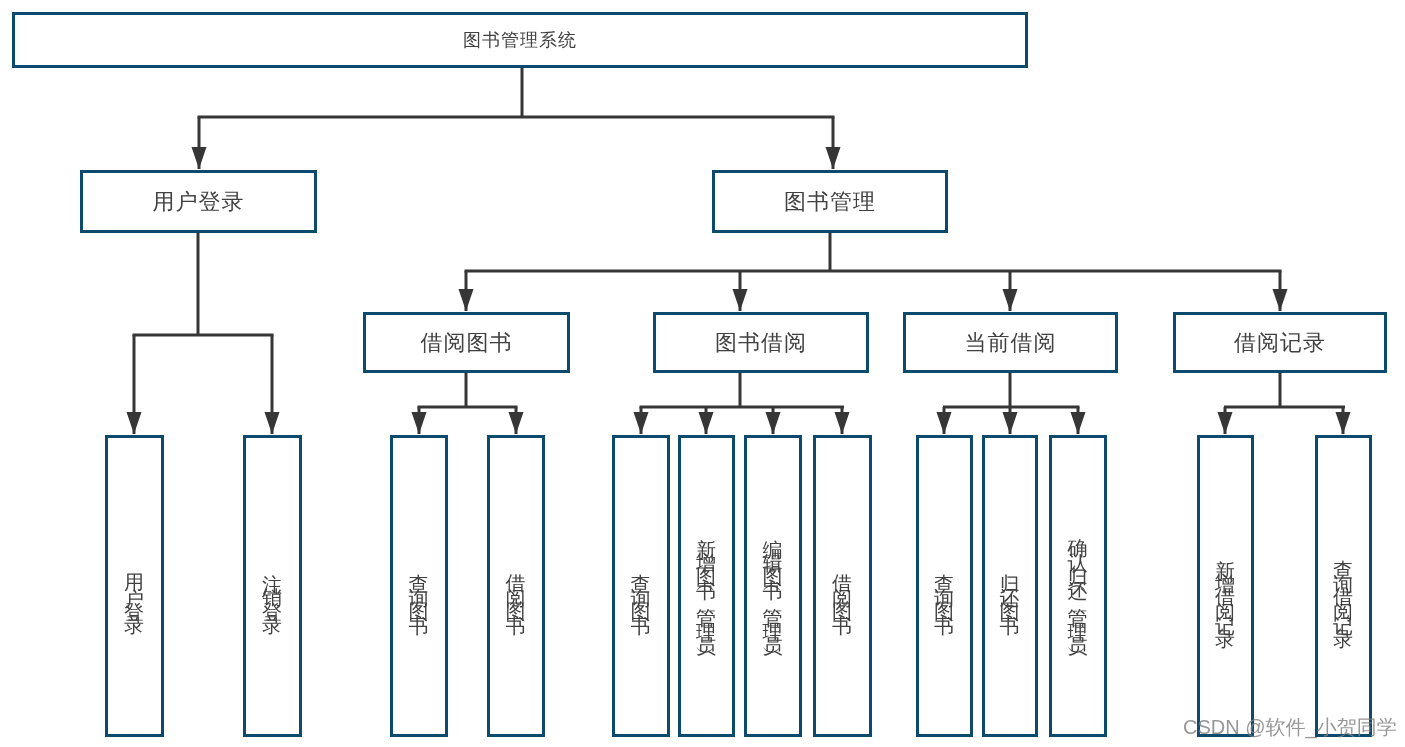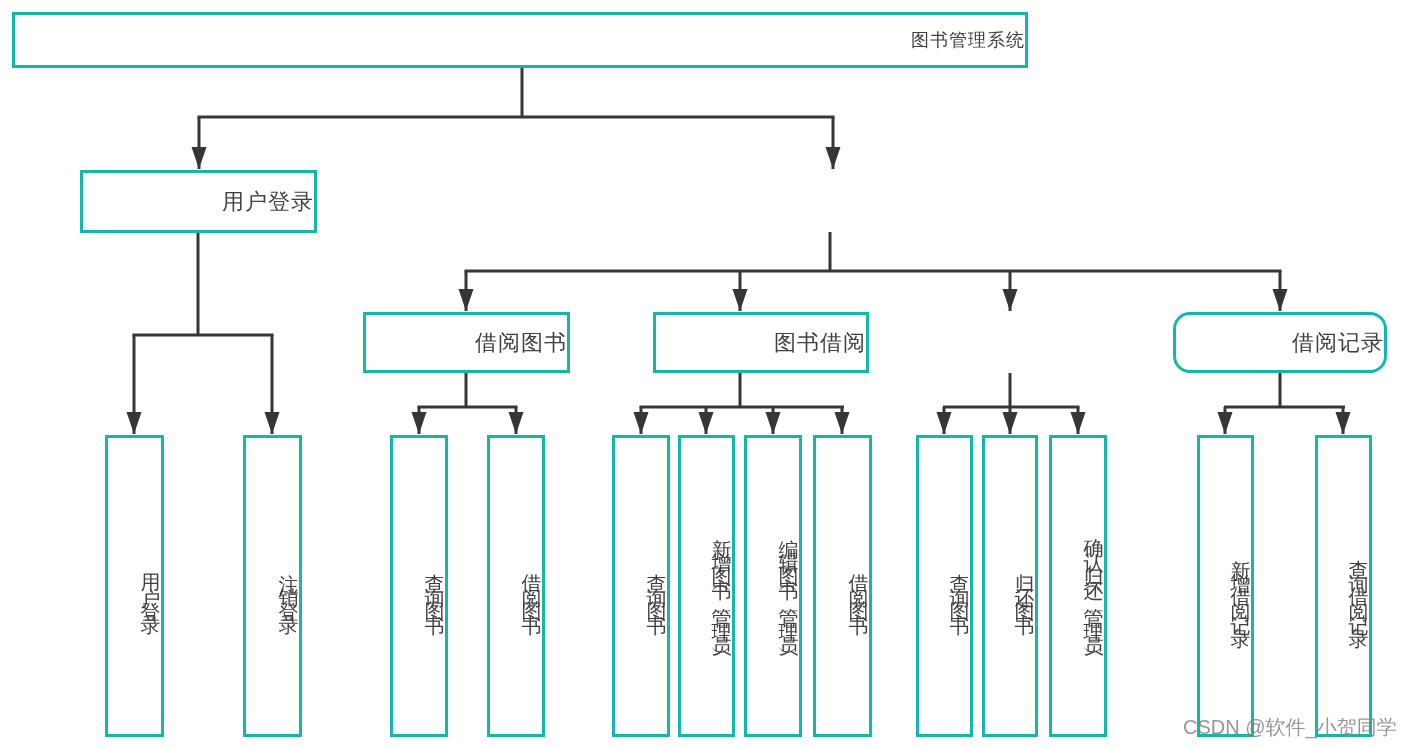--- a/index.html
+++ b/index.html
@@ -3,22 +3,22 @@
 <meta charset="utf-8">
 <style>
   html,body { margin:0; padding:0; background:#ffffff; }
   .canvas {
     position:relative; width:1405px; height:747px; background:#ffffff;
     font-family:"Liberation Sans","DejaVu Sans",sans-serif; overflow:hidden;
   }
   .connector-layer { position:absolute; left:0; top:0; width:1405px; height:747px; pointer-events:none; }
   .node {
     position:absolute; box-sizing:border-box; background:#ffffff;
-    border:3px solid #14b8a6; color:#404040;
-    display:flex; align-items:center; justify-content:flex-end;
+    border:3px solid #0c4a6e; color:#404040;
+    display:flex; align-items:center; justify-content:center;
     font-size:22px; font-weight:400; letter-spacing:1px;
   }
   .node.root  { font-size:18px; letter-spacing:1px; }
   .node.leaf  { font-size:20px; }
   .vtext {
     writing-mode:vertical-rl; text-orientation:mixed;
     letter-spacing:14px; line-height:1;
   }
   .watermark {
     position:absolute; left:1183px; top:714px; z-index:5;
@@ -80,28 +80,34 @@
     </g>
   </svg>
 
   <div class="node root" style="left:12px; top:12px; width:1016px; height:56px;">
     <span>图书管理系统</span>
   </div>
 
   <div class="node" style="left:80px; top:170px; width:237px; height:63px;">
     <span>用户登录</span>
   </div>
+  <div class="node" style="left:712px; top:170px; width:236px; height:63px;">
+    <span>图书管理</span>
+  </div>
 
   <div class="node" style="left:363px; top:312px; width:207px; height:61px;">
     <span>借阅图书</span>
   </div>
   <div class="node" style="left:653px; top:312px; width:216px; height:61px;">
     <span>图书借阅</span>
   </div>
-  <div class="node" style="left:1173px; top:312px; width:214px; height:61px;border-radius:17px;">
+  <div class="node" style="left:903px; top:312px; width:215px; height:61px;">
+    <span>当前借阅</span>
+  </div>
+  <div class="node" style="left:1173px; top:312px; width:214px; height:61px;">
     <span>借阅记录</span>
   </div>
 
   <div class="node leaf" style="left:105px; top:435px; width:59px; height:302px;">
     <span class="vtext">用户登录</span>
   </div>
   <div class="node leaf" style="left:243px; top:435px; width:59px; height:302px;">
     <span class="vtext">注销登录</span>
   </div>
 

